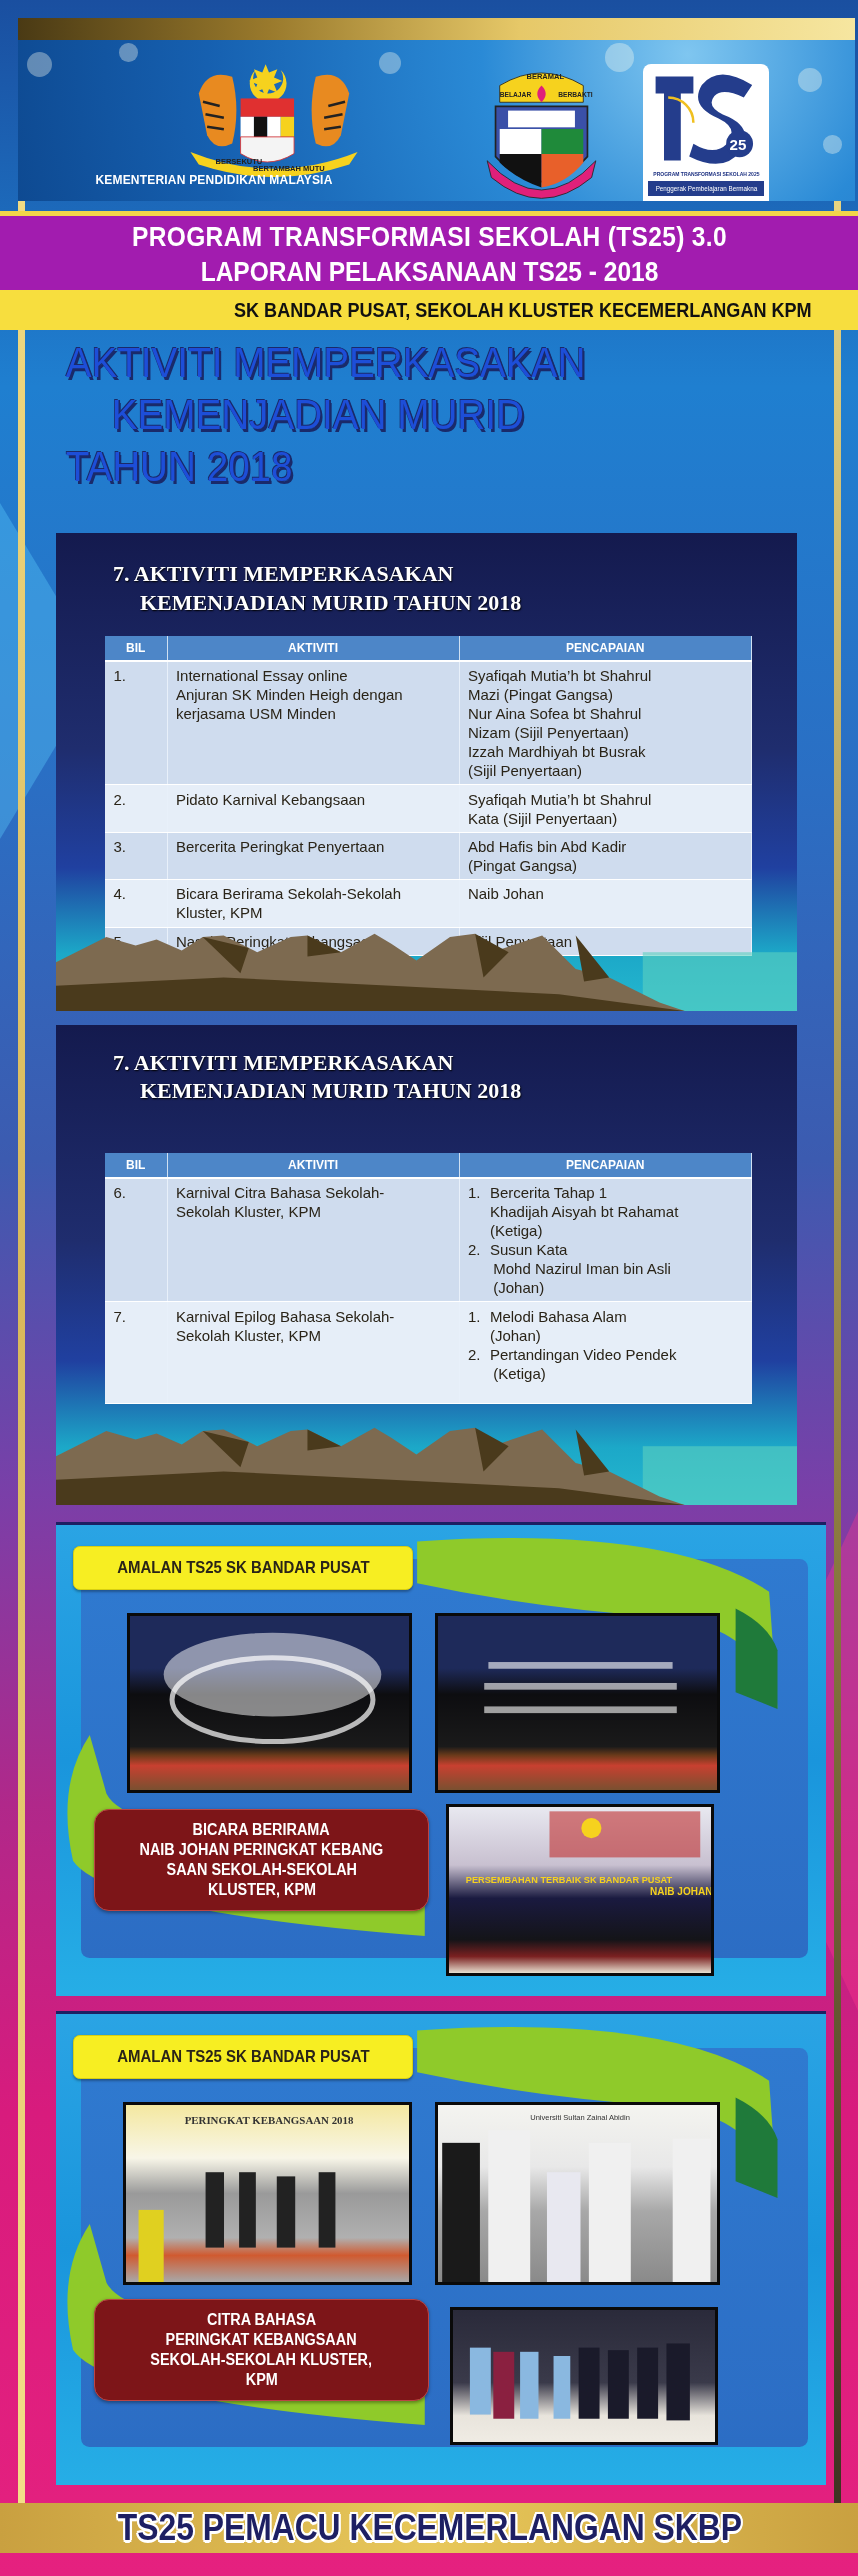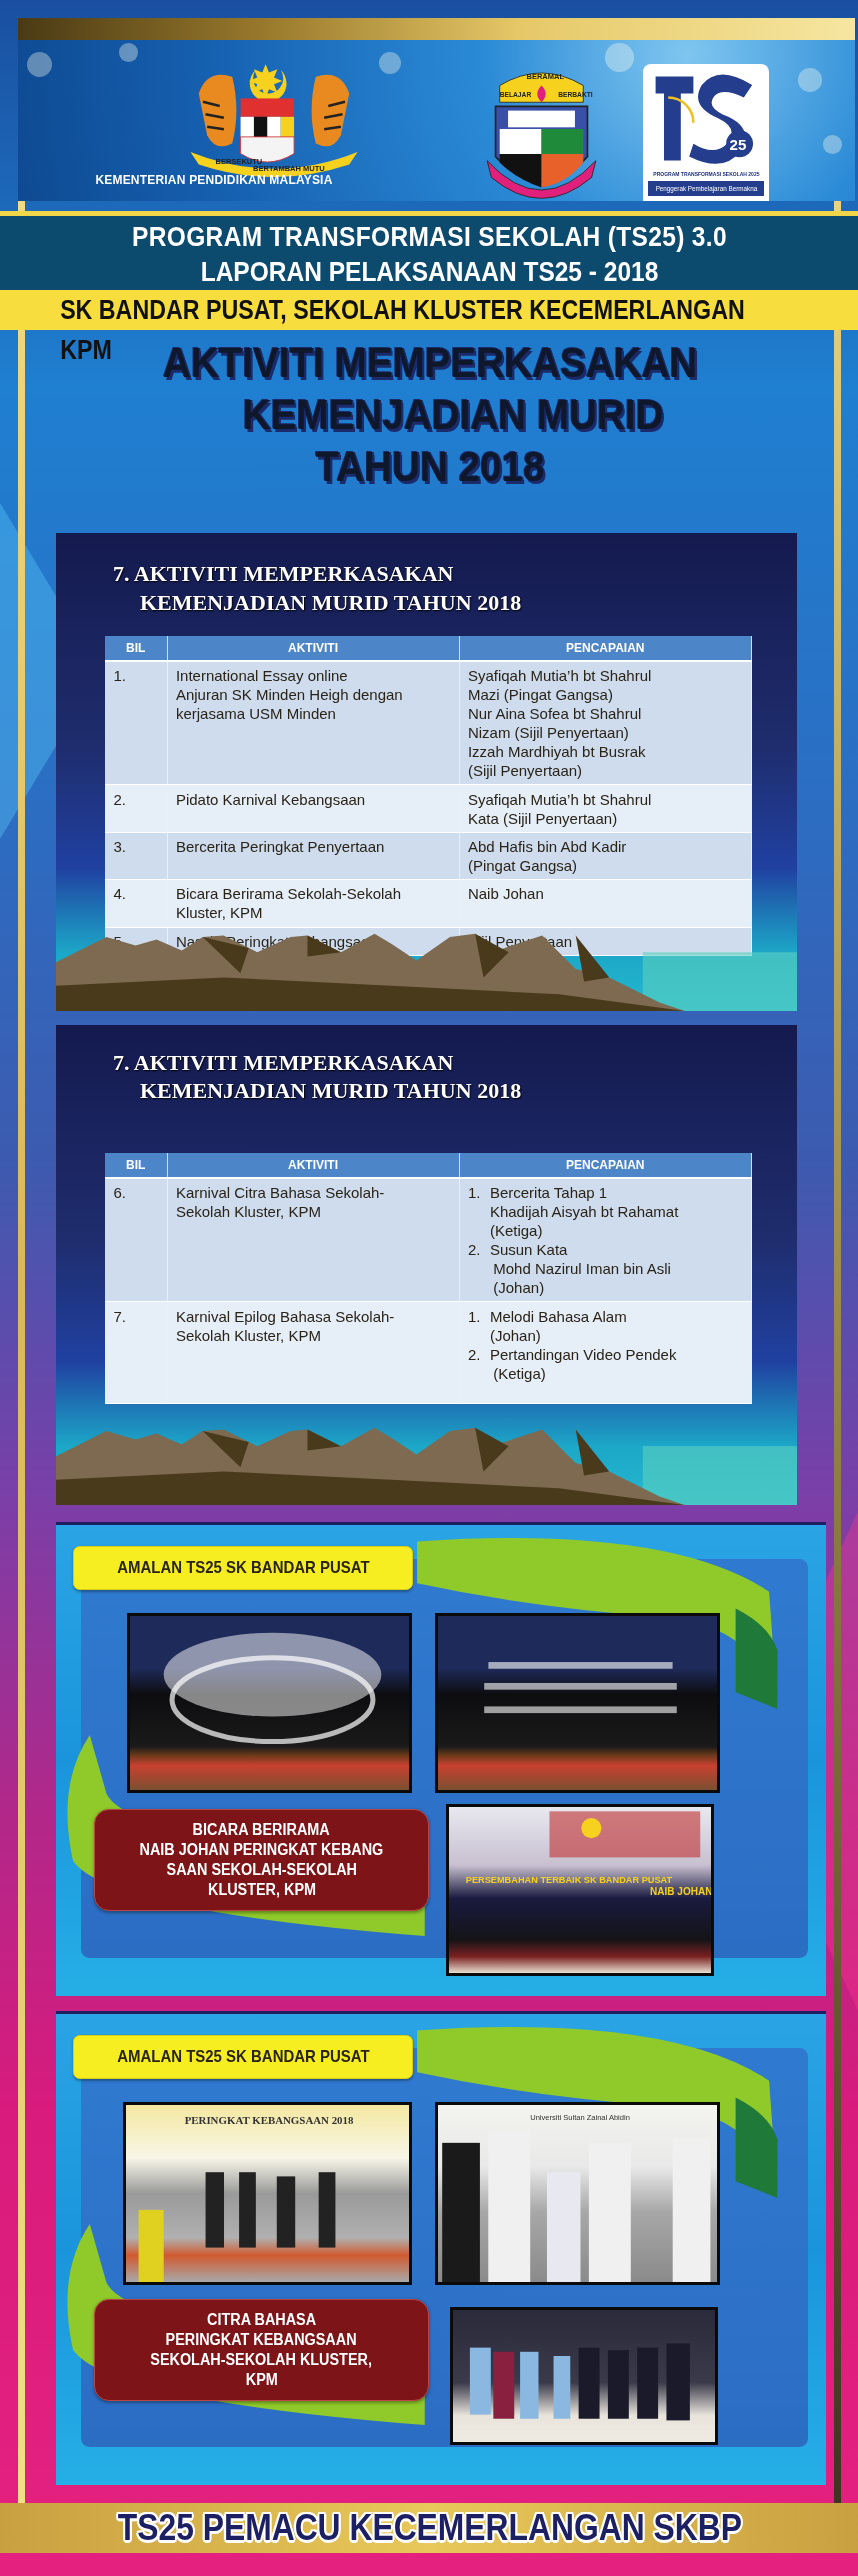--- a/index.html
+++ b/index.html
@@ -13,26 +13,26 @@
  background:radial-gradient(circle at 80% 20%,#7fc6f0 0%,#2a8ad6 30%,#1660b0 70%,#0e4a92 100%);overflow:hidden}
 .hdr .gold{position:absolute;left:0;top:0;width:100%;height:22px;background:linear-gradient(90deg,#4a3a14,#9a7a2c 30%,#e6c868 60%,#f6e6a0)}
 .bokeh{position:absolute;border-radius:50%;background:rgba(255,255,240,.35)}
 .logo-kpm{position:absolute;left:164px;top:42px;width:184px;height:117px}
 .kpm-text{position:absolute;left:77px;top:155px;color:#fff;font-weight:bold;font-size:12px;letter-spacing:0.2px}
 .logo-school{position:absolute;left:465px;top:42px;width:117px;height:143px}
 .logo-ts25{position:absolute;left:625px;top:46px;width:126px;height:147px;background:#fff;border-radius:8px;overflow:hidden}
 .ts-caption{position:absolute;left:5px;right:5px;top:107px;font-size:5px;color:#1b2f80;text-align:center;font-weight:bold}
 .ts-bar{position:absolute;left:5px;right:5px;top:117px;height:15px;background:#243d8c;color:#fff;font-size:6.3px;line-height:15px;text-align:center}
 
-.title-bar{position:absolute;left:0;top:211px;width:859px;height:79px;background:#0c4a6e;border-top:5px solid #f2d64a;text-align:center;color:#fff;font-weight:bold}
+.title-bar{position:absolute;left:0;top:211px;width:859px;height:79px;background:#a21caf;border-top:5px solid #f2d64a;text-align:center;color:#fff;font-weight:bold}
 .title-bar .l1{font-size:28.5px;line-height:35px;margin-top:2.5px;font-family:"Liberation Sans",sans-serif;transform:scaleX(.86);letter-spacing:0.4px}
 .title-bar .l2{font-size:28.5px;line-height:34px;transform:scaleX(.86)}
-.sub-bar{position:absolute;left:0;top:290px;width:859px;height:40px;background:#f7de3e;text-align:left;font-weight:bold;color:#111;font-size:27px;line-height:40px}
+.sub-bar{position:absolute;left:0;top:290px;width:859px;height:40px;background:#f7de3e;text-align:right;font-weight:bold;color:#111;font-size:21px;line-height:40px}
 .sub-bar span{display:inline-block;transform:scaleX(.86)}
-.big-head{position:absolute;left:34px;width:792px;top:337px;text-align:center;color:#0f172a;font-weight:bold;font-size:42px;line-height:52px;
+.big-head{position:absolute;left:34px;width:792px;top:337px;color:#1d4ed8;font-weight:normal;font-size:42px;line-height:52px;
  text-shadow:2.5px 2.5px 0 #1a2a6a,-0.8px -0.8px 0 #1a2a6a,1.7px 0 0 #1a2a6a;}
 .big-head div{transform:scaleX(.92)}
 
 .slide{position:absolute;left:56px;width:741px;overflow:hidden;
  background:linear-gradient(180deg,#141a4e 0%,#1f2d6e 45%,#2040a0 70%,#1ca8c8 88%,#25b8cf 100%)}
 .slide-title{position:absolute;left:57px;color:#fff;font-family:"Liberation Serif",serif;font-weight:bold;font-size:22px;line-height:28.5px;text-shadow:0.8px 0.8px 1.7px #000}
 .slide-title .t2{padding-left:27px}
 table.tbl{position:absolute;left:49px;width:647px;border-collapse:collapse;font-size:15px;color:#2a2418}
 table.tbl th{background:#4d86c8;color:#fff;font-weight:bold;height:25px;font-size:12px;border-right:1.7px solid #cfe0f2;border-bottom:2.5px solid #fff}
 table.tbl td{vertical-align:top;padding:4.2px 6.7px 4.2px 8.4px;line-height:19px;border-right:1.7px solid #e8f0fa;border-bottom:1.7px solid #fff}

